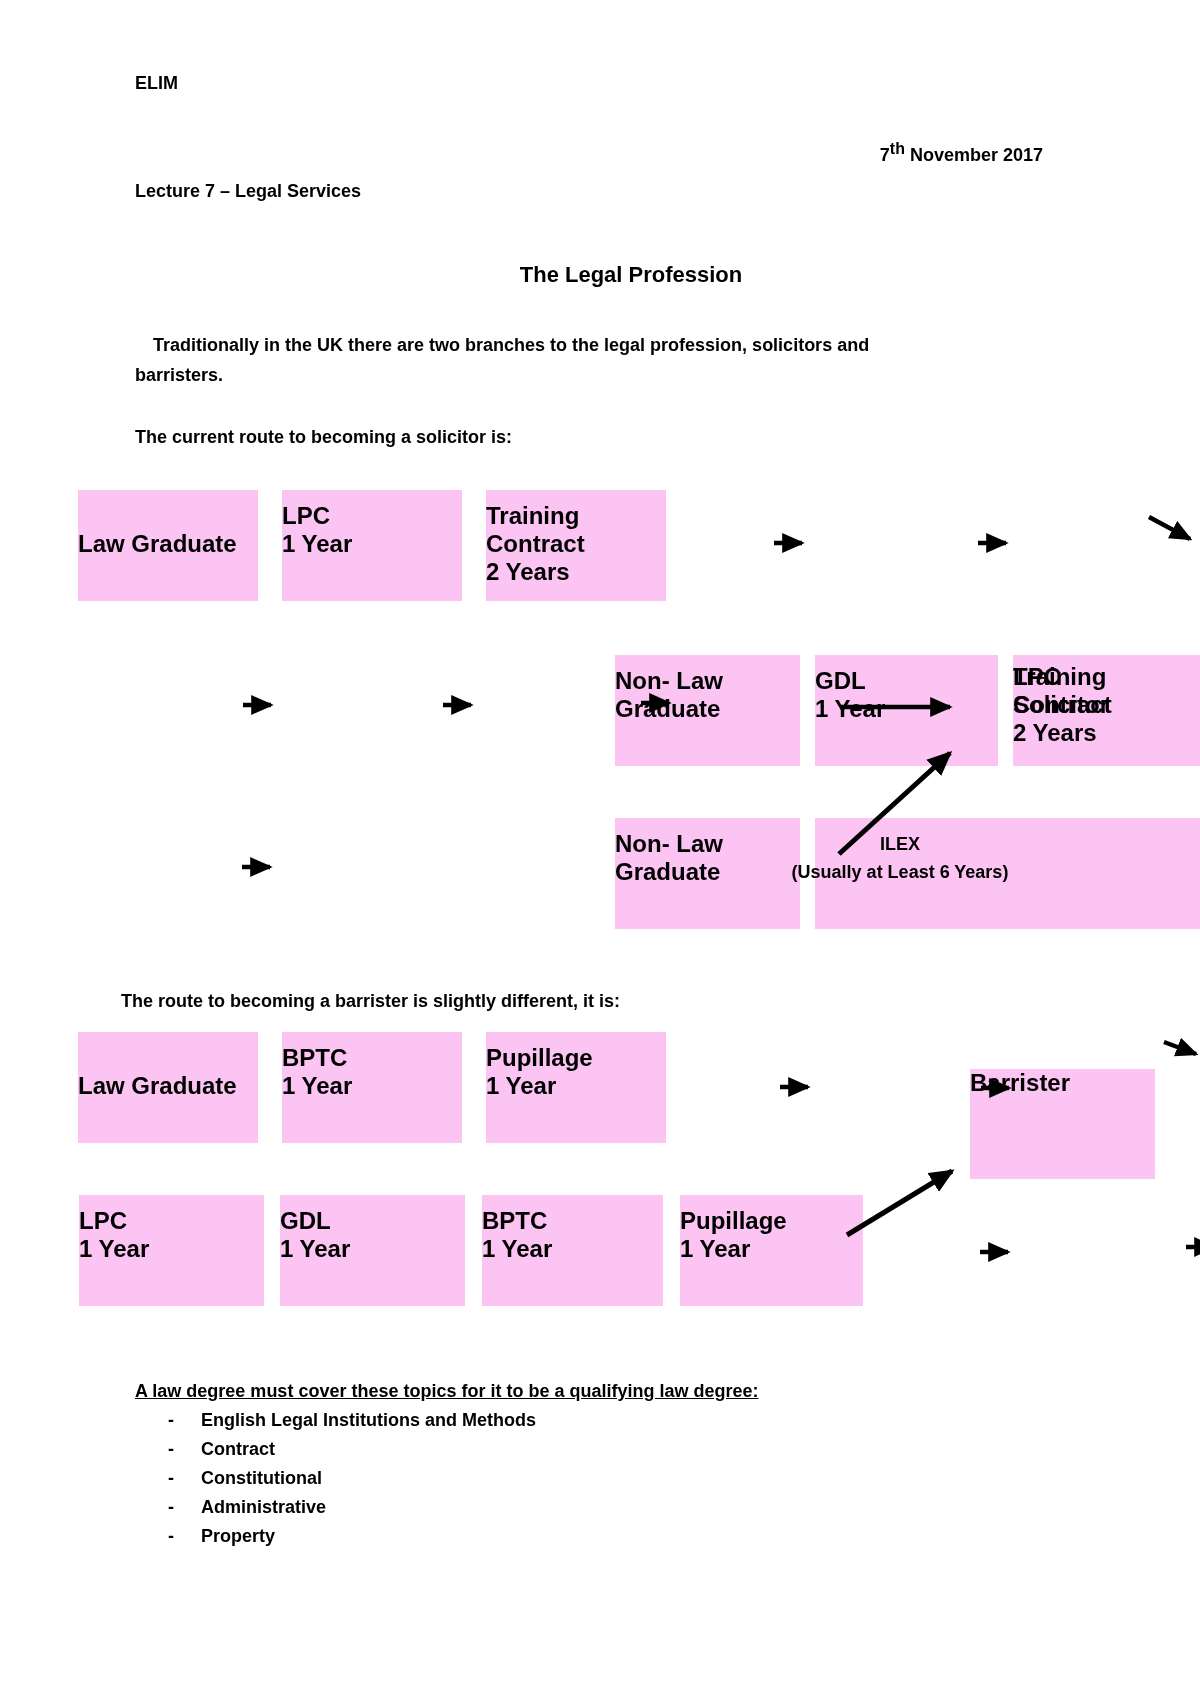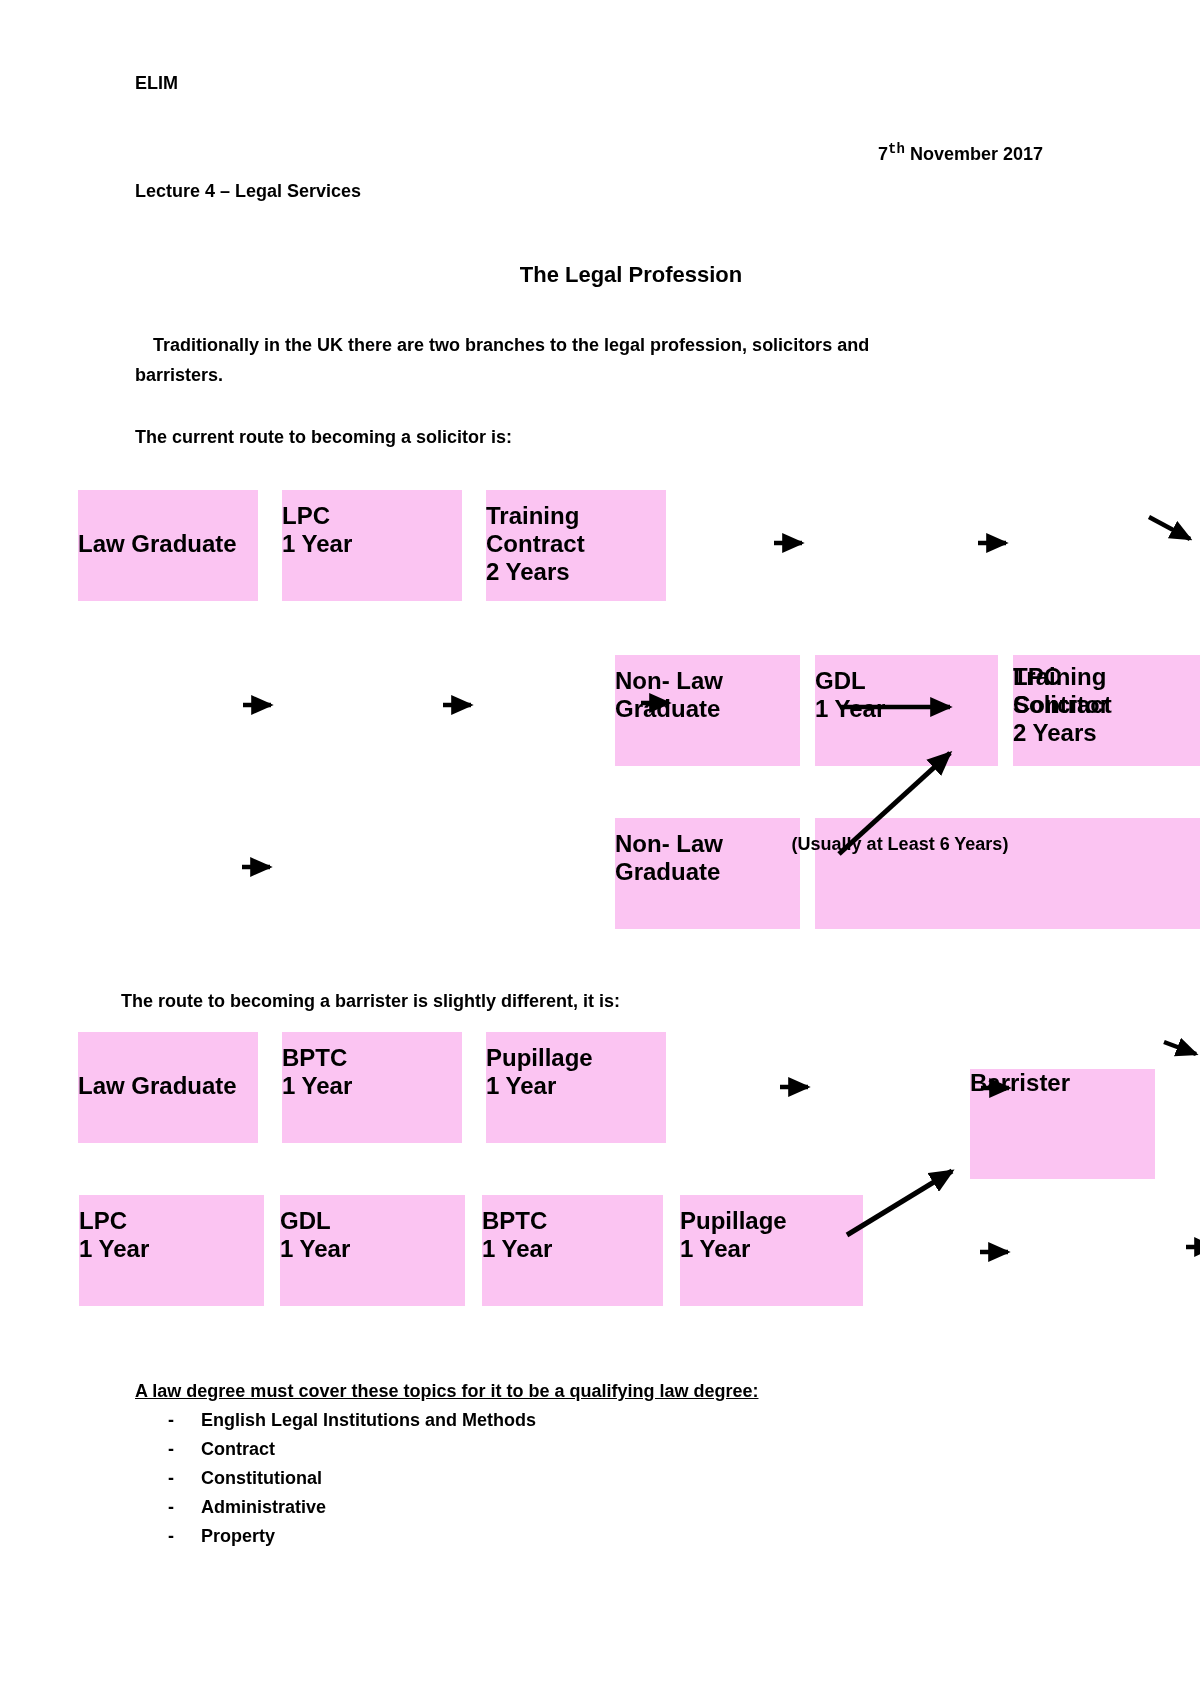--- a/index.html
+++ b/index.html
@@ -17,30 +17,30 @@
   .ov-front{position:absolute;left:0;right:0;top:8px;}
   .freetext{position:absolute;text-align:center;font-size:18px;line-height:28px;}
   .arrows{position:absolute;left:0;top:0;pointer-events:none;}
   .aline{stroke:var(--arrow,#000);fill:none;}
   .w45{stroke-width:4.5;}
   .w50{stroke-width:5;}
   .ah{fill:var(--arrow,#000);}
   .bullets{position:absolute;left:168px;top:1406px;font-size:18px;}
   .brow{display:flex;height:29px;line-height:29px;}
   .bdash{width:33px;}
-  sup{font-size:14px;font-family:Liberation Mono, monospace;}
+  sup{font-size:16px;}
 </style>
 </head>
 <body>
 
 <div class="page">
 
   <div class="t" style="left:135px;top:68px;">ELIM</div>
   <div class="t" style="left:743px;top:134px;width:300px;text-align:right;"><span>7</span><sup>th</sup><span> November 2017</span></div>
-  <div class="t" style="left:135px;top:176px;">Lecture 4 – Legal Services</div>
+  <div class="t" style="left:135px;top:176px;">Lecture 7 – Legal Services</div>
 
   <div class="title" style="top:262px;">The Legal Profession</div>
 
   <div class="t" style="left:153px;top:330px;">Traditionally in the UK there are two branches to the legal profession, solicitors and</div>
   <div class="t" style="left:135px;top:360px;">barristers.</div>
 
   <div class="t" style="left:135px;top:422px;">The current route to becoming a solicitor is:</div>
 
   <div class="box" style="left:78px;top:490px;width:180px;height:111px;padding-top:40px;">
     <div class="bl">Law Graduate</div>
@@ -72,20 +72,21 @@
       <div class="bl">Solicitor</div>
     </div>
   </div>
 
   <div class="box" style="left:615px;top:818px;width:185px;height:111px;padding-top:12px;">
     <div class="bl">Non- Law</div>
     <div class="bl">Graduate</div>
   </div>
   <div class="box" style="left:815px;top:818px;width:385px;height:111px;"></div>
   <div class="freetext" style="left:660px;top:830px;width:480px;">
+    <div class="bl">ILEX</div>
     <div class="bl">(Usually at Least 6 Years)</div>
   </div>
 
   <div class="t" style="left:121px;top:986px;text-align:center;">The route to becoming a barrister is slightly different, it is:</div>
 
   <div class="box" style="left:78px;top:1032px;width:180px;height:111px;padding-top:40px;">
     <div class="bl">Law Graduate</div>
   </div>
   <div class="box" style="left:282px;top:1032px;width:180px;height:111px;padding-top:12px;">
     <div class="bl">BPTC</div>

